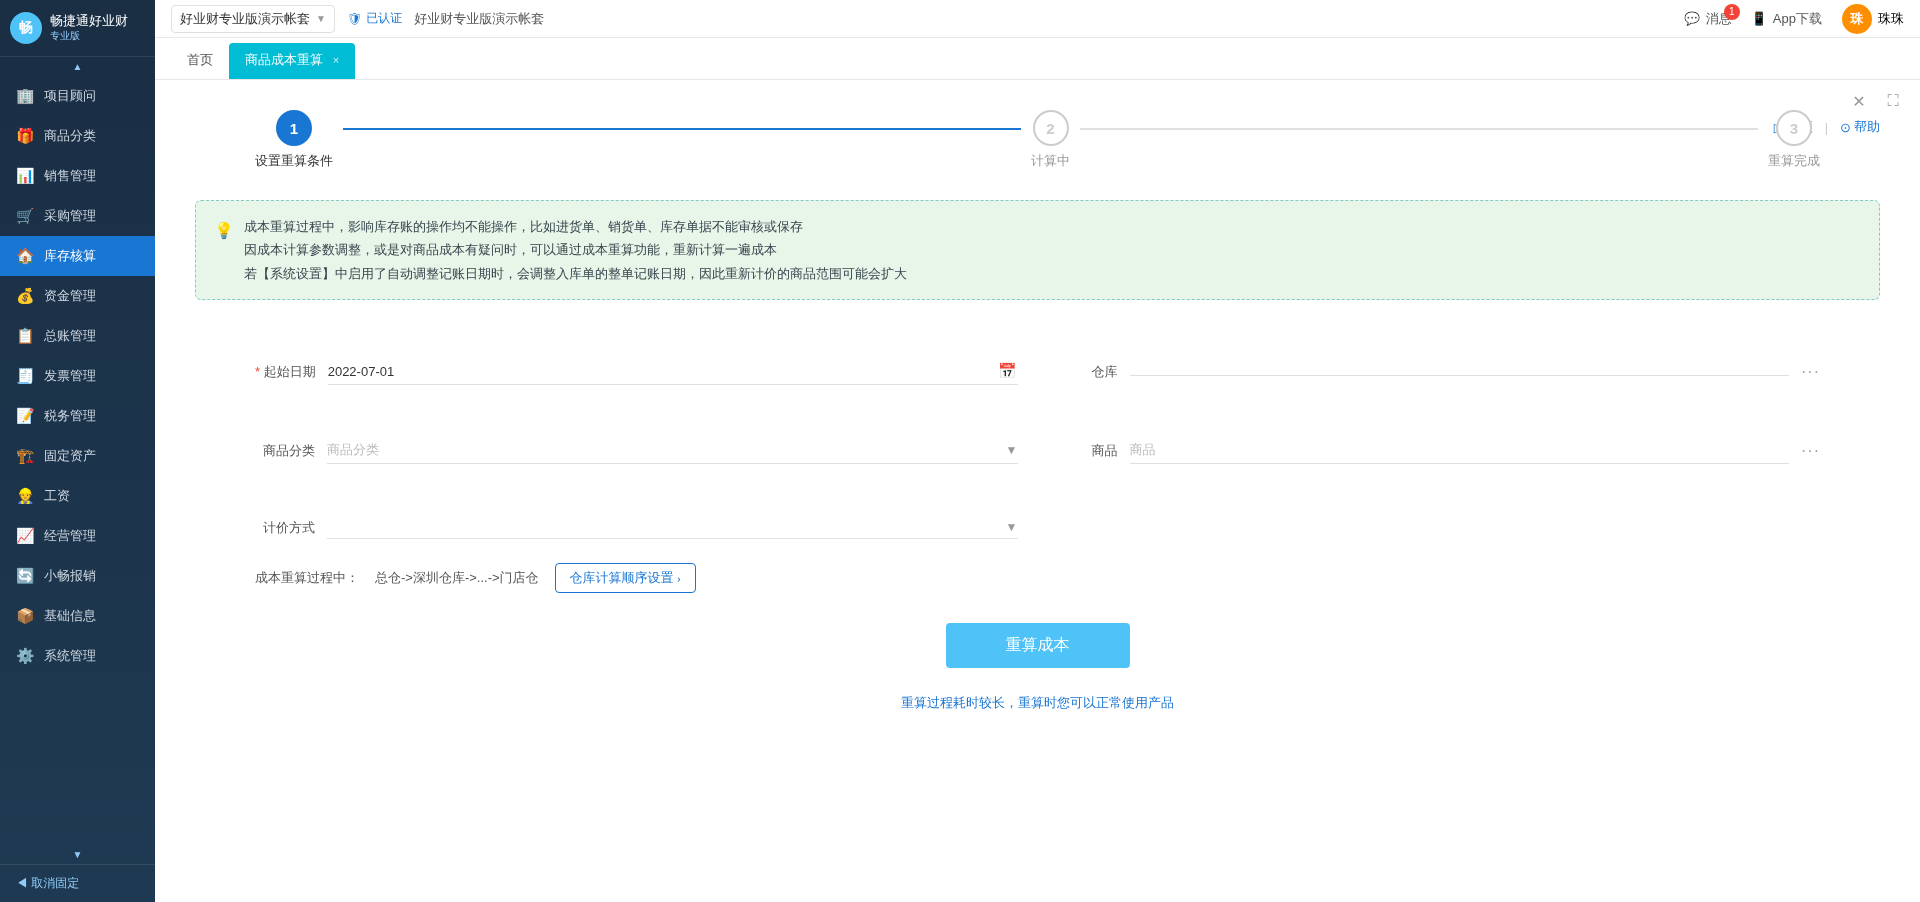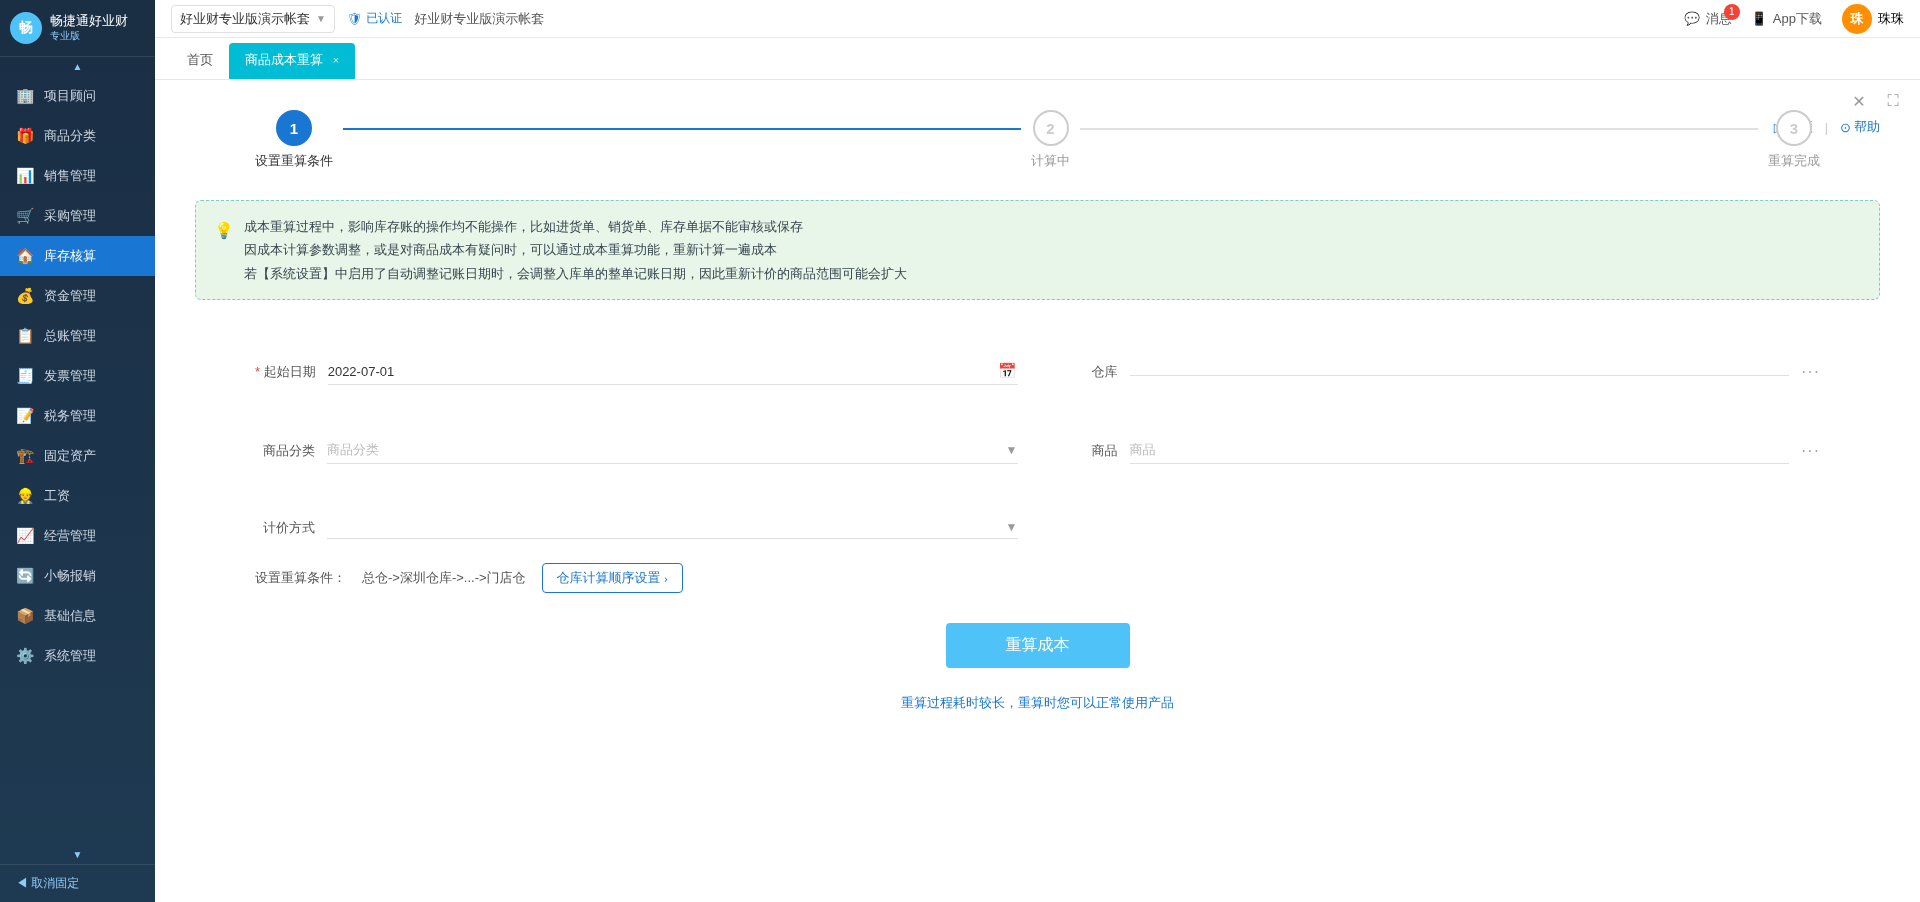--- a/index.html
+++ b/index.html
@@ -515,21 +515,21 @@
           <span class="form-label">计价方式</span>
           <div class="form-select-wrap">
             <span class="form-select-value" style="color:#bbb;"></span>
             <span class="form-select-arrow">▼</span>
           </div>
         </div>
         <div class="form-empty"></div>
       </div>
 
       <div class="warehouse-row">
-        <span class="warehouse-label">设置重算条件：</span>
+        <span class="warehouse-label">成本重算过程中：</span>
         <span class="warehouse-value">总仓-&gt;深圳仓库-&gt;...-&gt;门店仓</span>
         <button class="warehouse-btn">
           <span>仓库计算顺序设置 ›</span>
         </button>
       </div>
     </div>
 
     <div class="recalc-section">
       <button class="recalc-btn">
         <span>重算成本</span>

